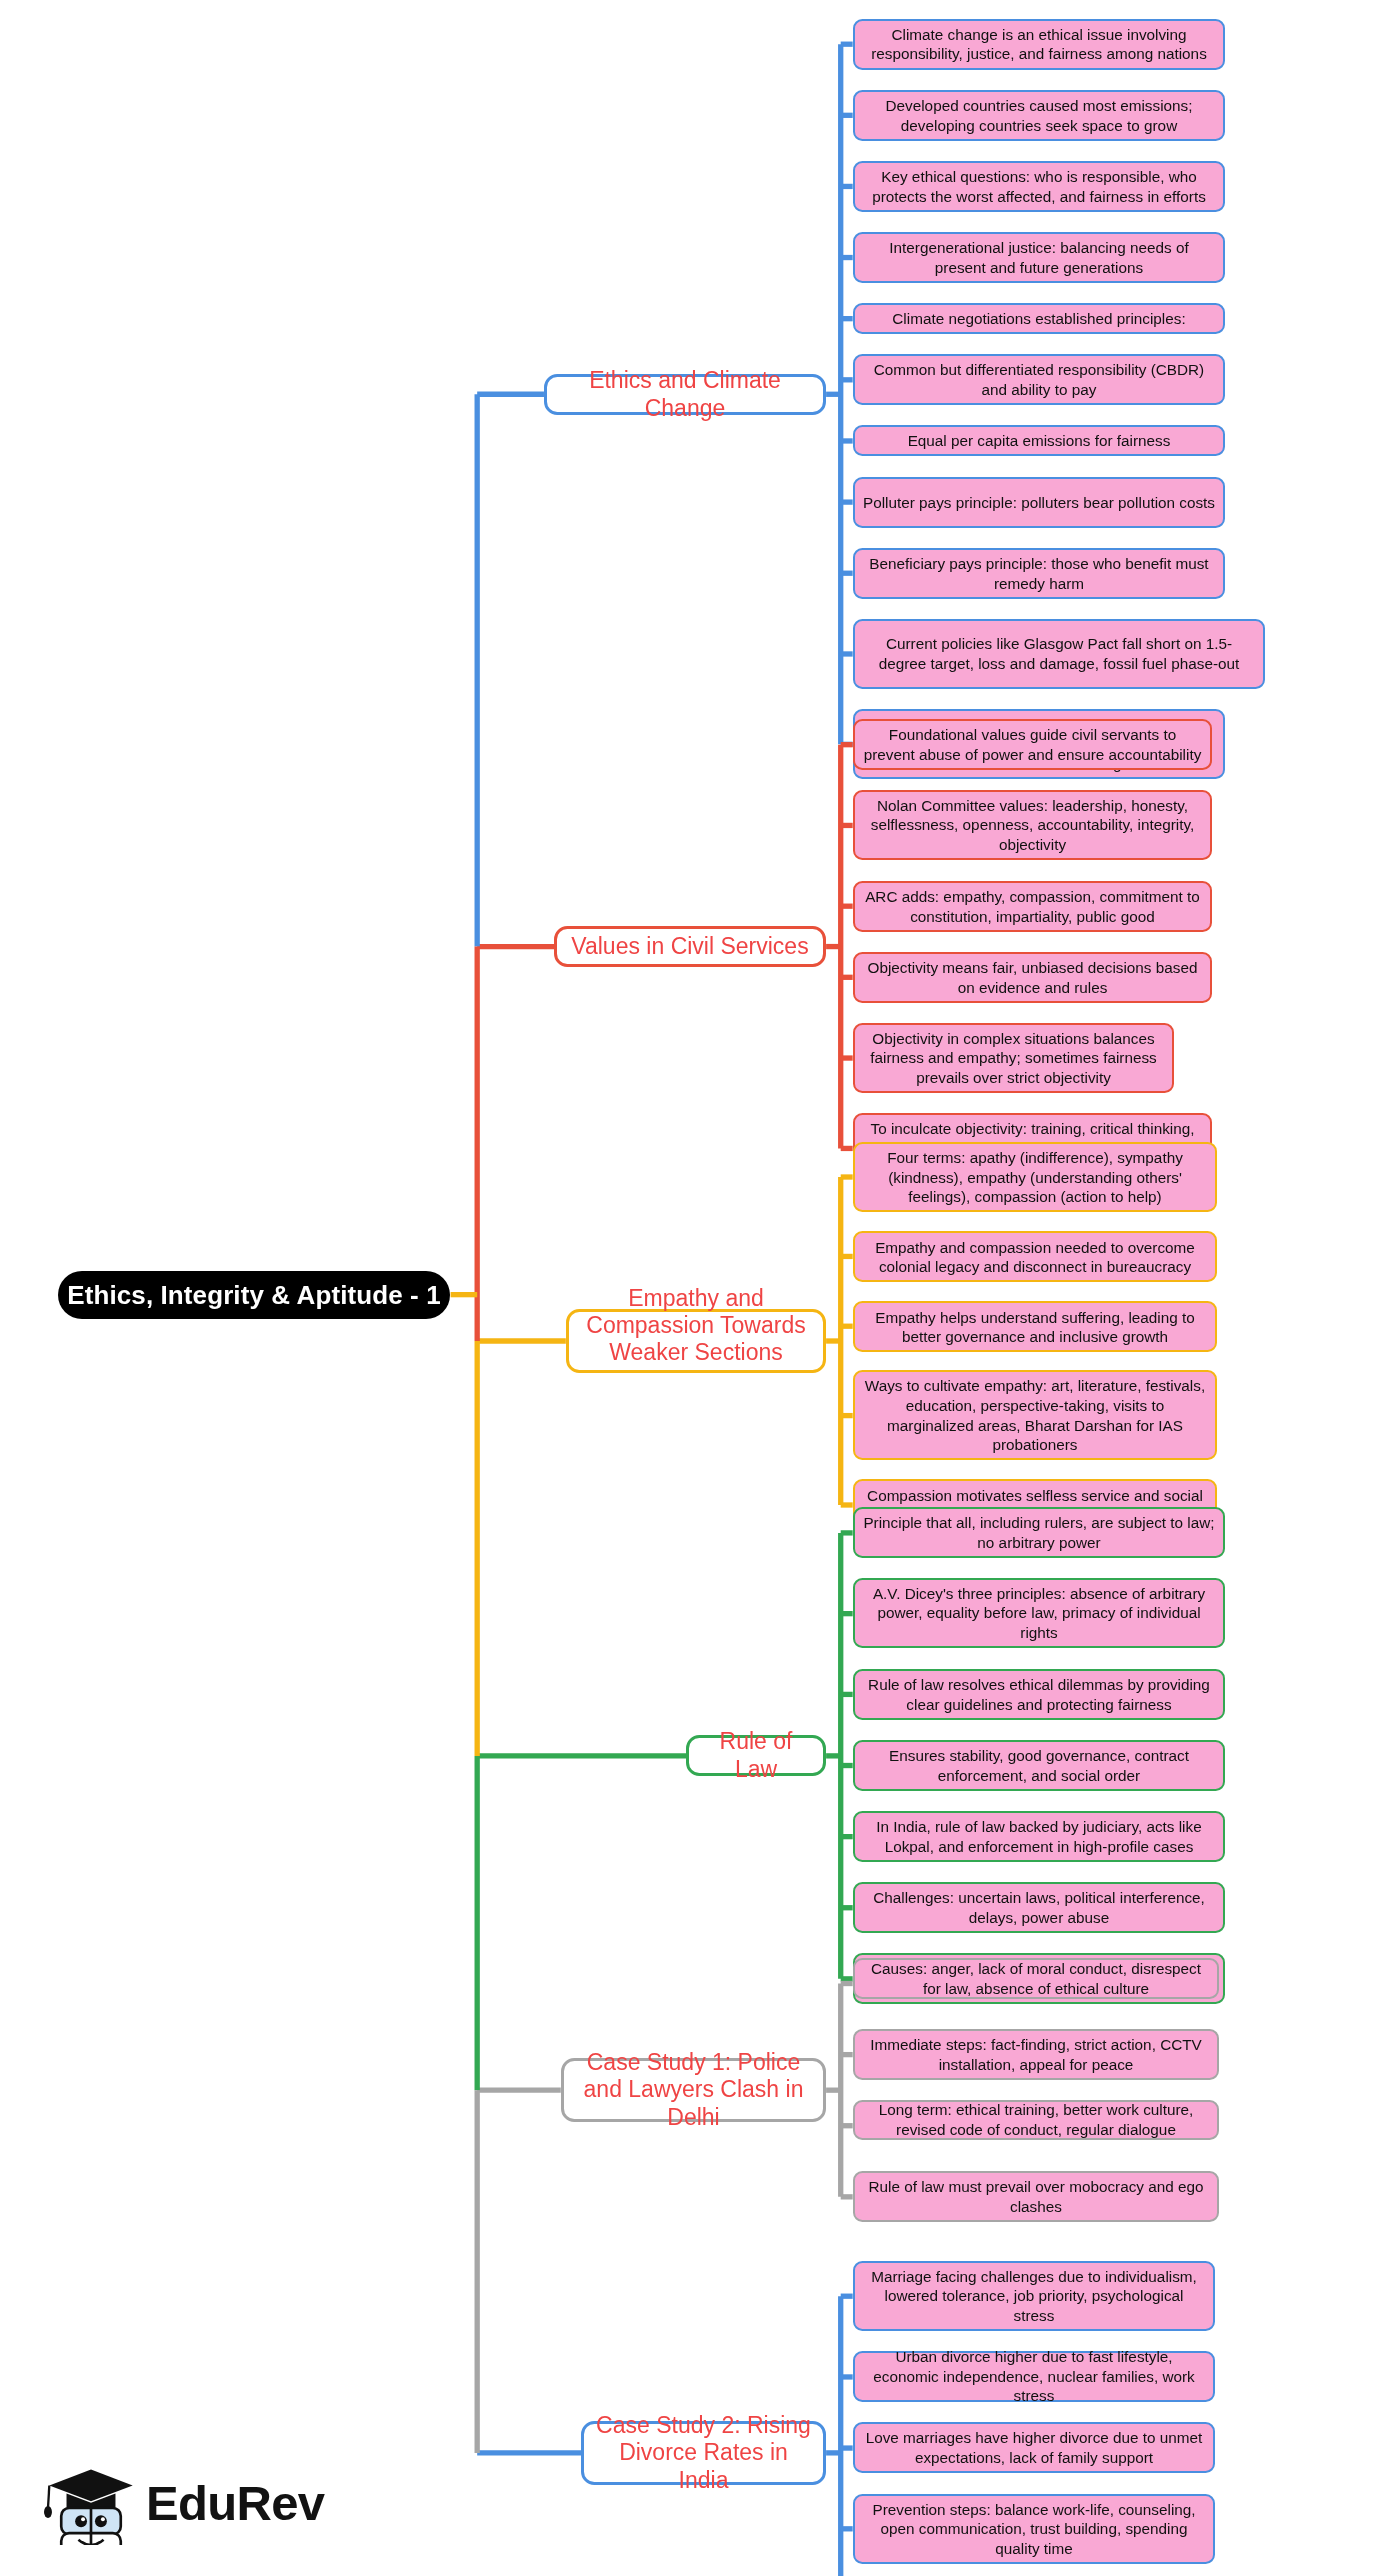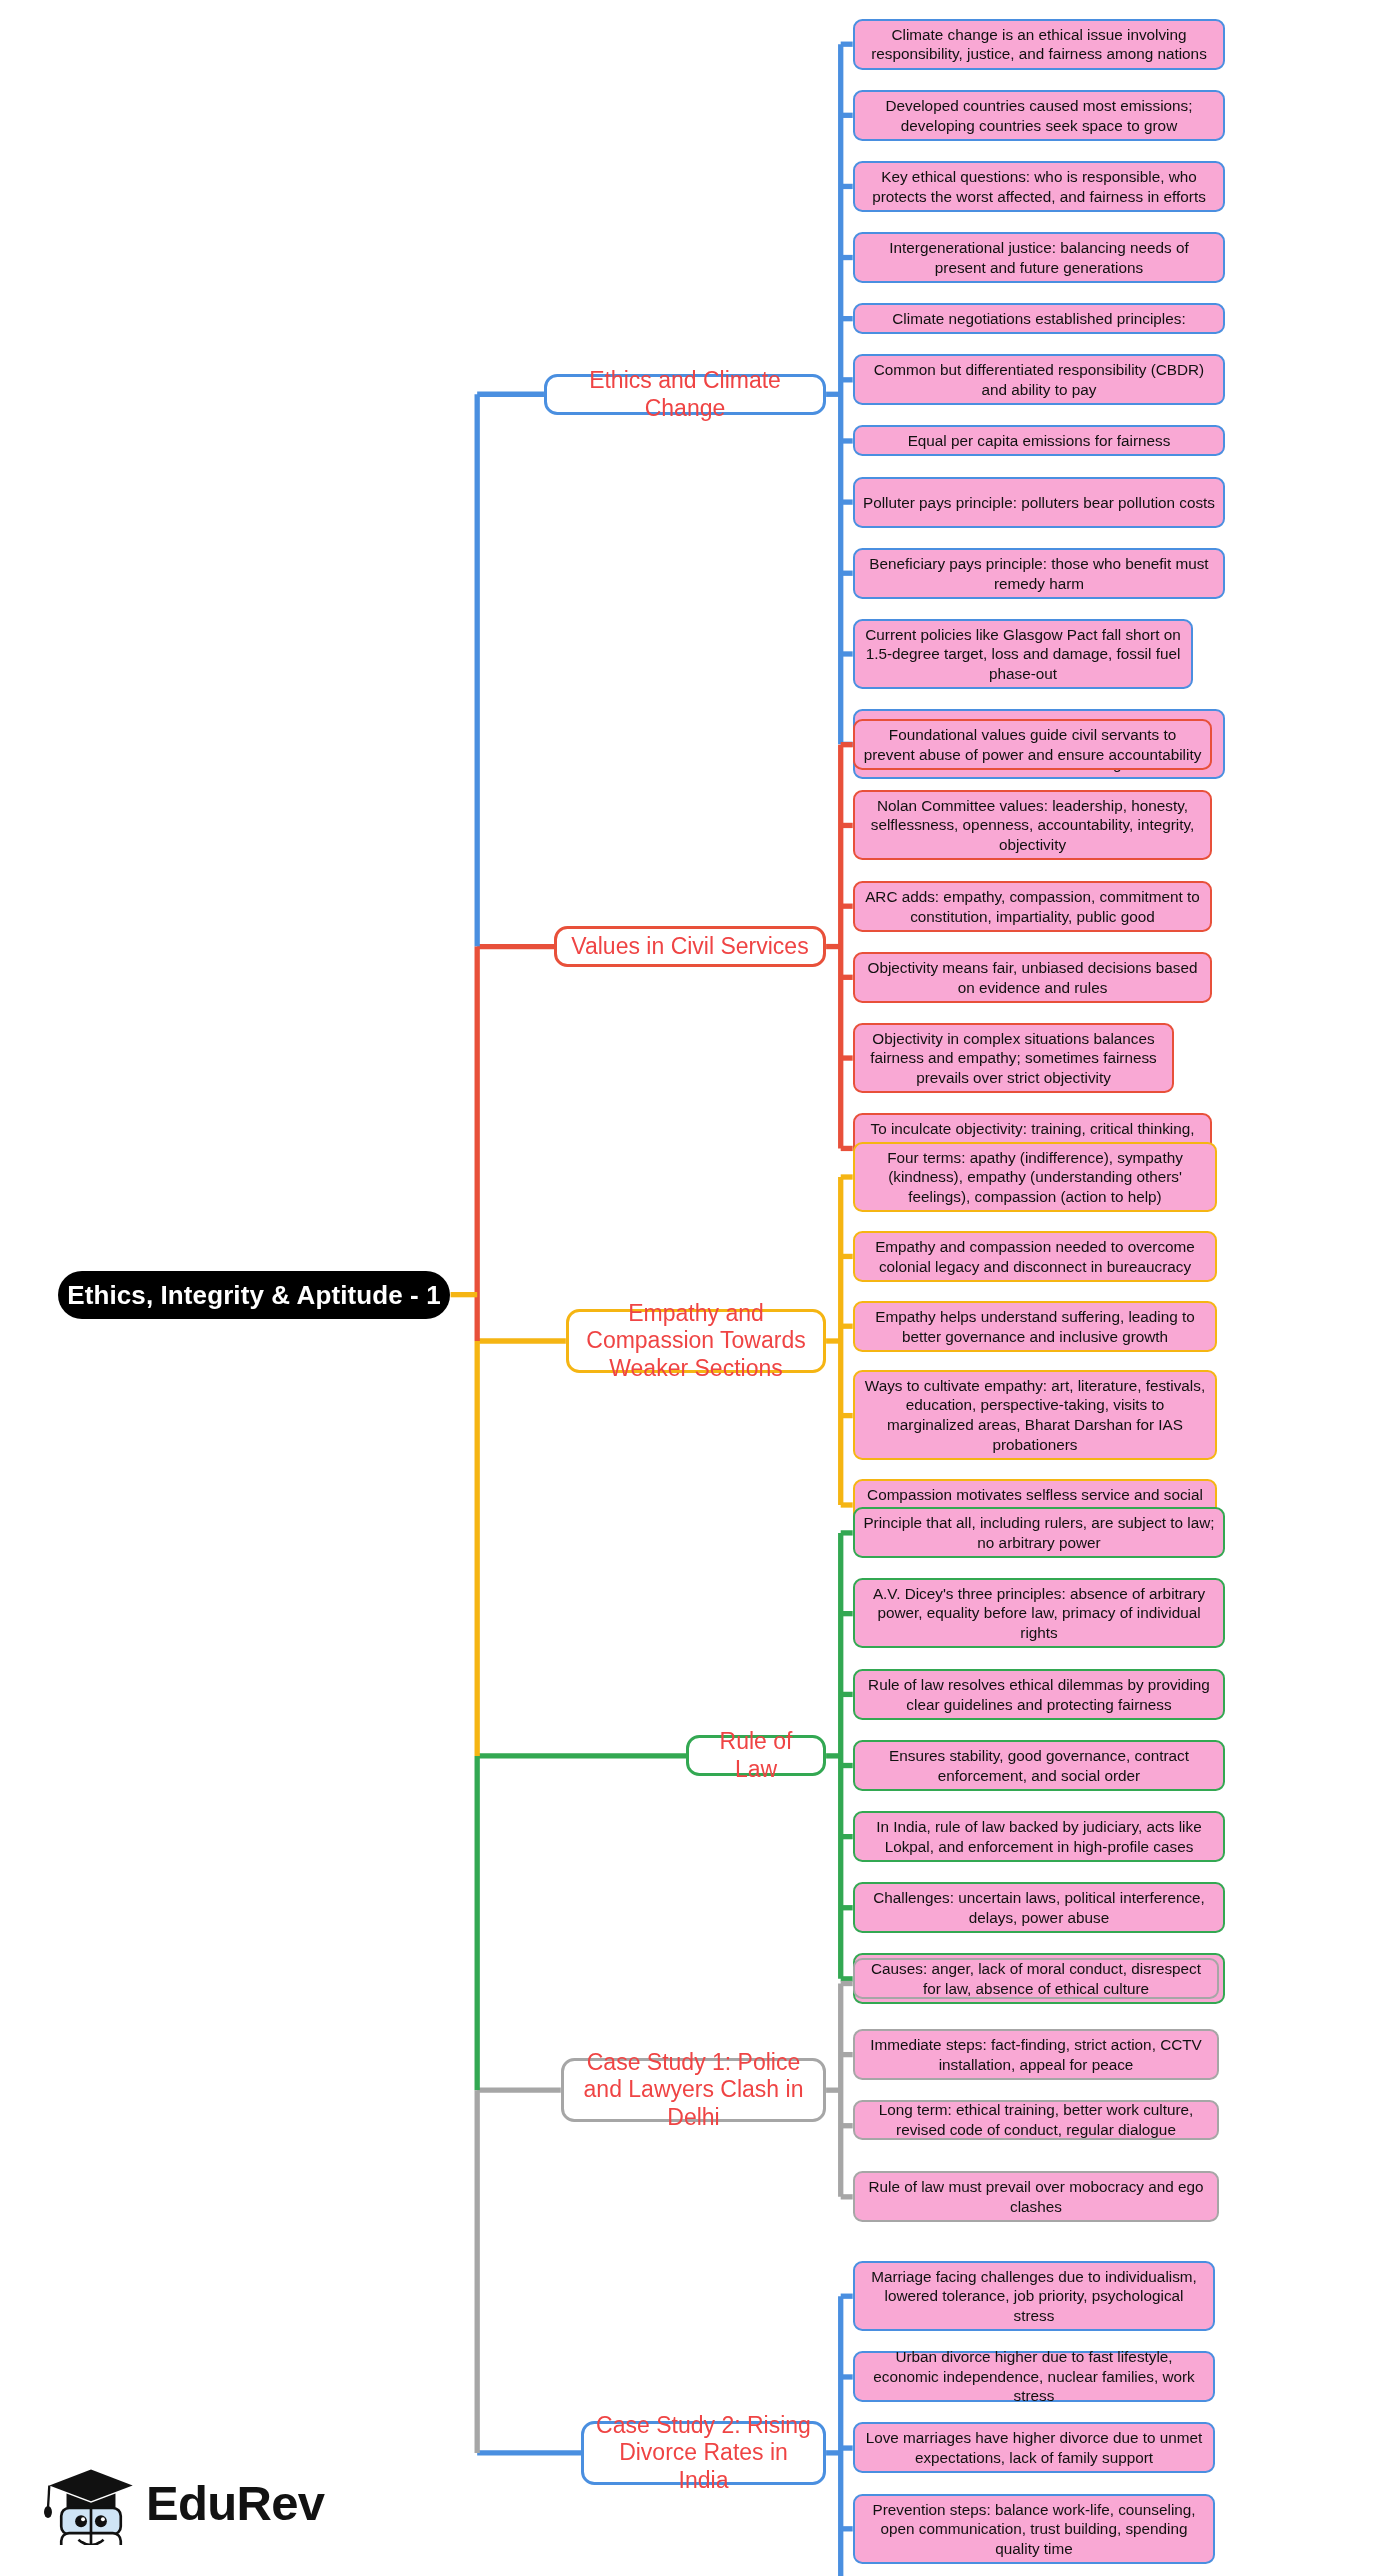--- a/index.html
+++ b/index.html
@@ -57,21 +57,21 @@
     color:#111;
     font-size:15.3px;
     line-height:1.28;
     padding:3.3px 8px;
     z-index:3;
   }
 
   
   .c-blue   { border-color:#4a8fe0; }
   .c-red    { border-color:#e8503a; }
-  .c-gold   { border-color:#f5b513; }
+  .c-gold   { border-color:#f5b513;align-items:flex-end; }
   .c-green  { border-color:#33a852; }
   .c-gray   { border-color:#a6a6a6; }
 
   
   #logo { position:absolute; left:41px; top:2459px; width:253px; height:93px; z-index:6; }
   #logo-text {
     position:absolute; left:105px; top:16px;
     font-size:49px; font-weight:bold; color:#121212;
     letter-spacing:-0.7px;
     font-family:"Liberation Sans", sans-serif;
@@ -173,21 +173,21 @@
       </div>
       <div class="leaf c-blue" style="left: 853px; top: 425px; width: 372px; height: 31px;">
         <span>Equal per capita emissions for fairness</span>
       </div>
       <div class="leaf c-blue" style="left: 853px; top: 477px; width: 372px; height: 51px;">
         <span>Polluter pays principle: polluters bear pollution costs</span>
       </div>
       <div class="leaf c-blue" style="left: 853px; top: 548px; width: 372px; height: 51px;">
         <span>Beneficiary pays principle: those who benefit must remedy harm</span>
       </div>
-      <div class="leaf c-blue" style="left: 853px; top: 619px; width: 340px; height: 70px;">
+      <div class="leaf c-blue" style="left: 853px; top: 619px; width: 412px; height: 70px;">
         <span>Current policies like Glasgow Pact fall short on 1.5-degree target, loss and damage, fossil fuel phase-out</span>
       </div>
       <div class="leaf c-blue" style="left: 853px; top: 709px; width: 372px; height: 70px;">
         <span>UNESCO Declaration of Ethical Principles urges prevention of harm, equity, justice, solidarity, and use of scientific knowledge</span>
       </div>
       <div class="branch c-blue" style="left: 544px; top: 374px; width: 282px; height: 41px;">
         <span>Ethics and Climate Change</span>
       </div>
       <div class="leaf c-red" style="left: 853px; top: 719px; width: 359px; height: 51px;">
         <span>Foundational values guide civil servants to prevent abuse of power and ensure accountability</span>

